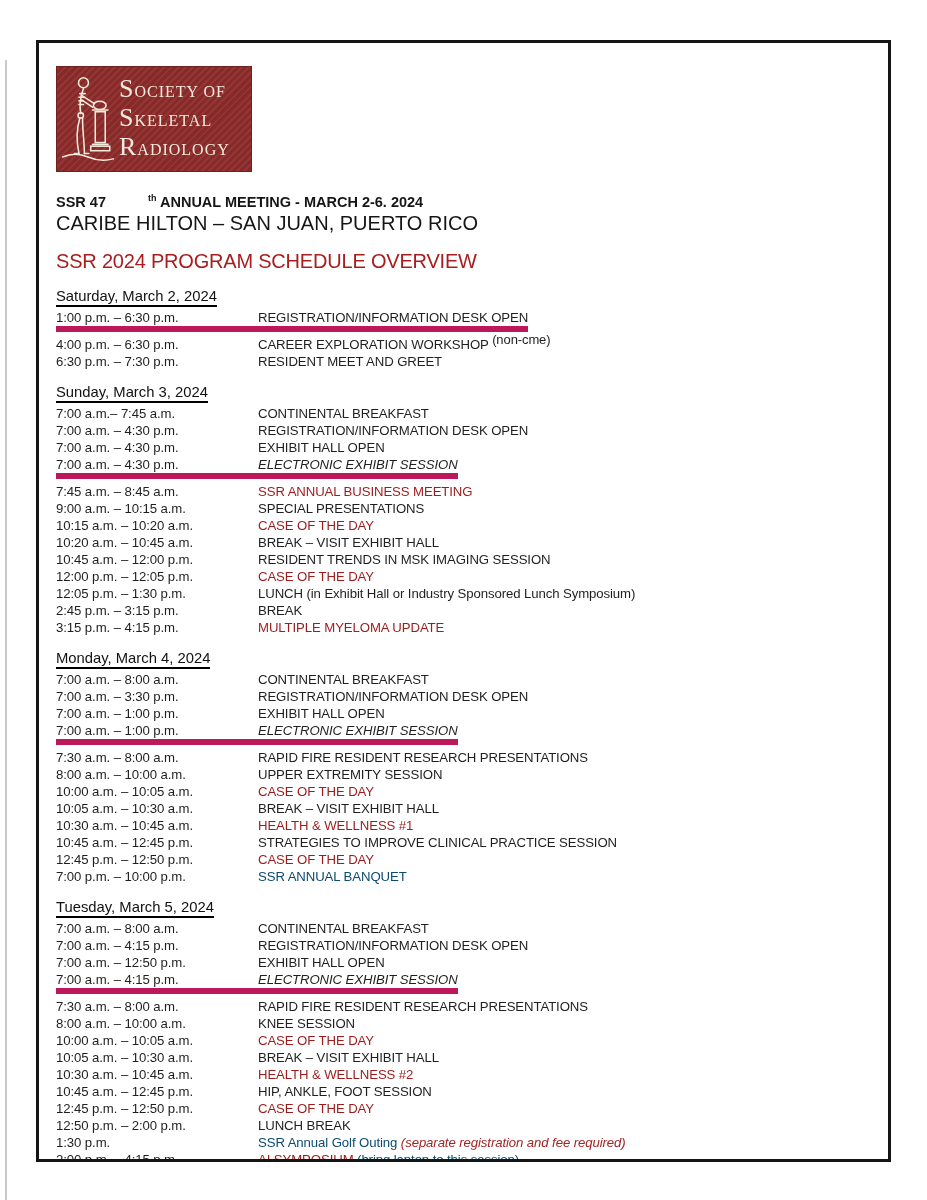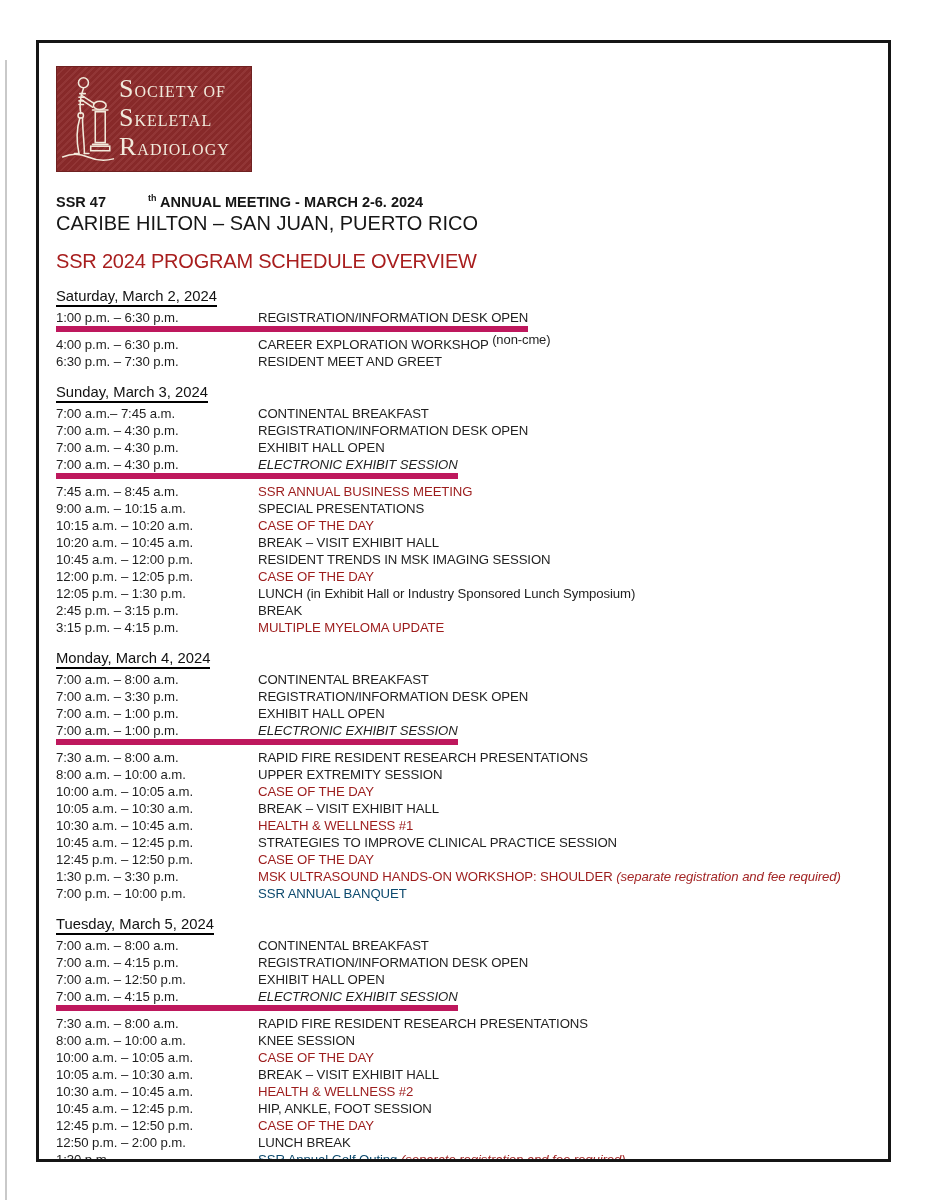--- a/index.html
+++ b/index.html
@@ -175,23 +175,20 @@
         </div><div class="row">
           <span class="time">10:30 a.m. – 10:45 a.m.</span>
           <span class="title"><span class="seg-boldred">HEALTH &amp; WELLNESS #1</span></span>
         </div><div class="row">
           <span class="time">10:45 a.m. – 12:45 p.m.</span>
           <span class="title"><span class="seg-plain">STRATEGIES TO IMPROVE CLINICAL PRACTICE SESSION</span></span>
         </div><div class="row">
           <span class="time">12:45 p.m. – 12:50 p.m.</span>
           <span class="title"><span class="seg-boldred">CASE OF THE DAY</span></span>
         </div><div class="row">
-          <span class="time">1:30 p.m. – 3:30 p.m.</span>
-          <span class="title"><span class="seg-boldred">MSK ULTRASOUND HANDS-ON WORKSHOP: SHOULDER </span><span class="seg-italicred">(separate registration and fee required)</span></span>
-        </div><div class="row">
           <span class="time">7:00 p.m. – 10:00 p.m.</span>
           <span class="title"><span class="seg-red">SSR ANNUAL BANQUET</span></span>
         </div></div>
       <div class="section"><div class="day-header">Tuesday, March 5, 2024</div><div class="row">
           <span class="time">7:00 a.m. – 8:00 a.m.</span>
           <span class="title"><span class="seg-plain">CONTINENTAL BREAKFAST</span></span>
         </div><div class="row">
           <span class="time">7:00 a.m. – 4:15 p.m.</span>
           <span class="title"><span class="seg-plain">REGISTRATION/INFORMATION DESK OPEN</span></span>
         </div><div class="row">

